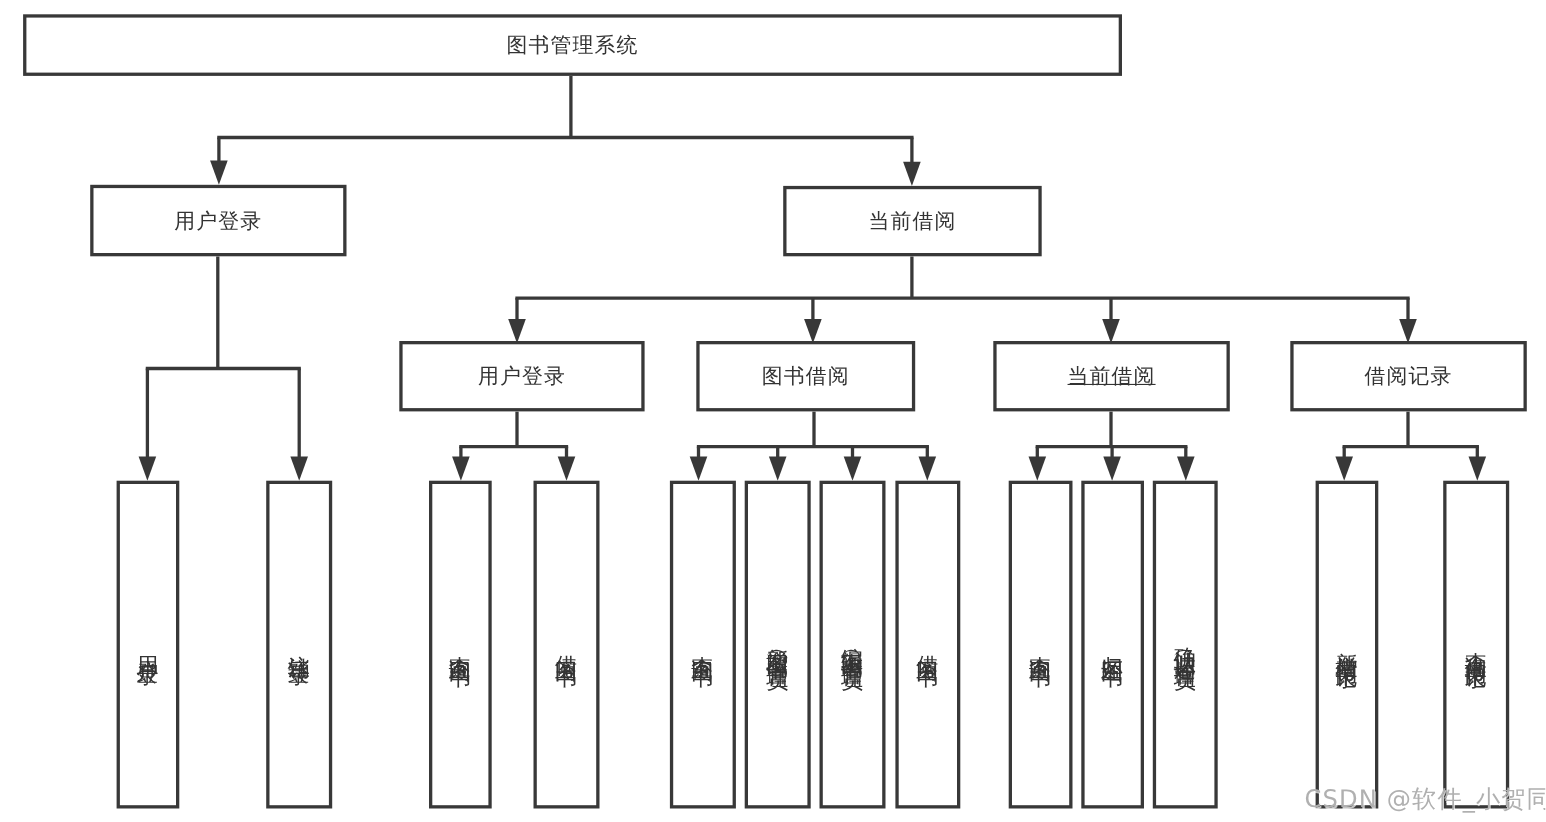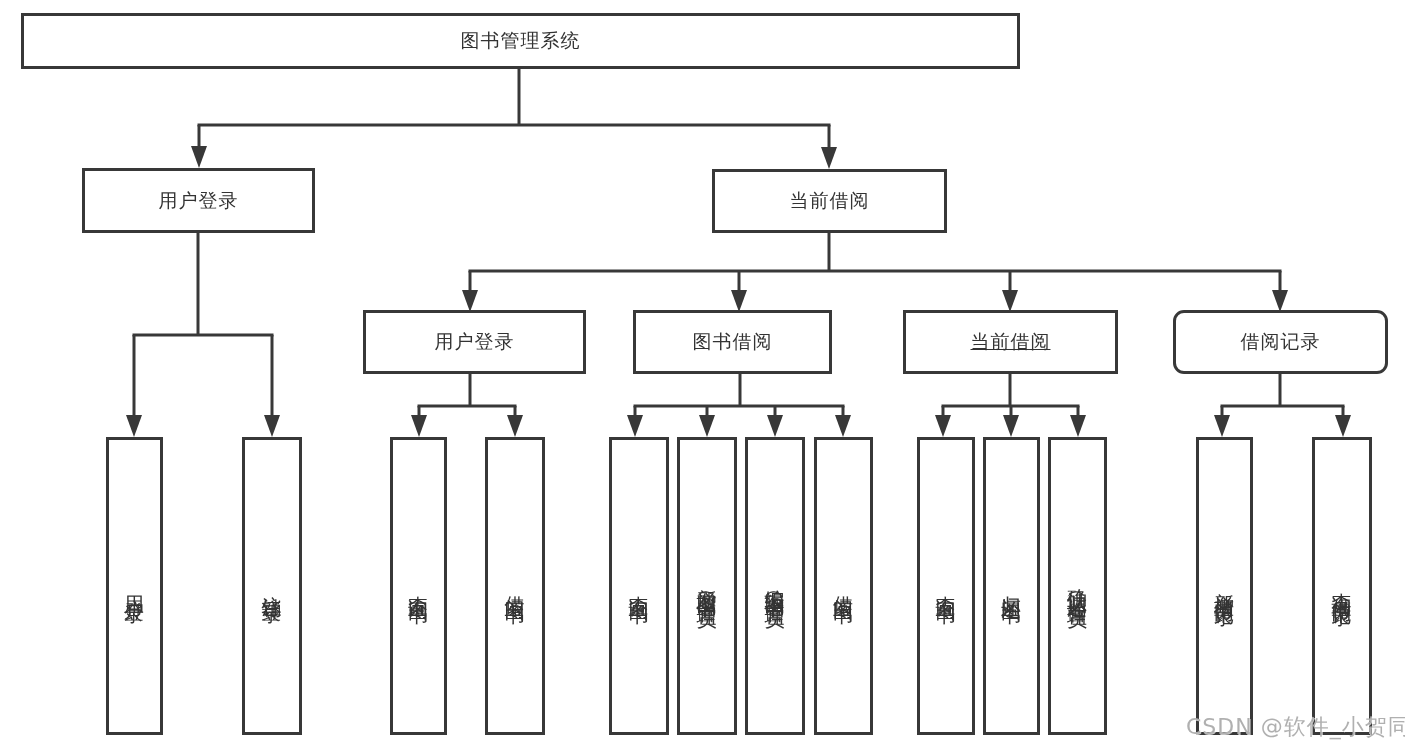--- a/index.html
+++ b/index.html
@@ -164,21 +164,21 @@
 
   <div class="node hnode" style="left:363px; top:310px; width:223px; height:64px;">
     <span>用户登录</span>
   </div>
   <div class="node hnode" style="left:633px; top:310px; width:199px; height:64px;">
     <span>图书借阅</span>
   </div>
   <div class="node hnode" style="left:903px; top:310px; width:215px; height:64px;text-decoration:underline;">
     <span>当前借阅</span>
   </div>
-  <div class="node hnode" style="left:1173px; top:310px; width:215px; height:64px;border-radius:11px;">
+  <div class="node hnode" style="left:1173px; top:310px; width:215px; height:64px;">
     <span>借阅记录</span>
   </div>
 
   <div class="node leaf" style="left:106px; width:57px;">
     <span class="vtext">用户登录</span>
   </div>
   <div class="node leaf" style="left:242px; width:60px;">
     <span class="vtext">注销登录</span>
   </div>
 

